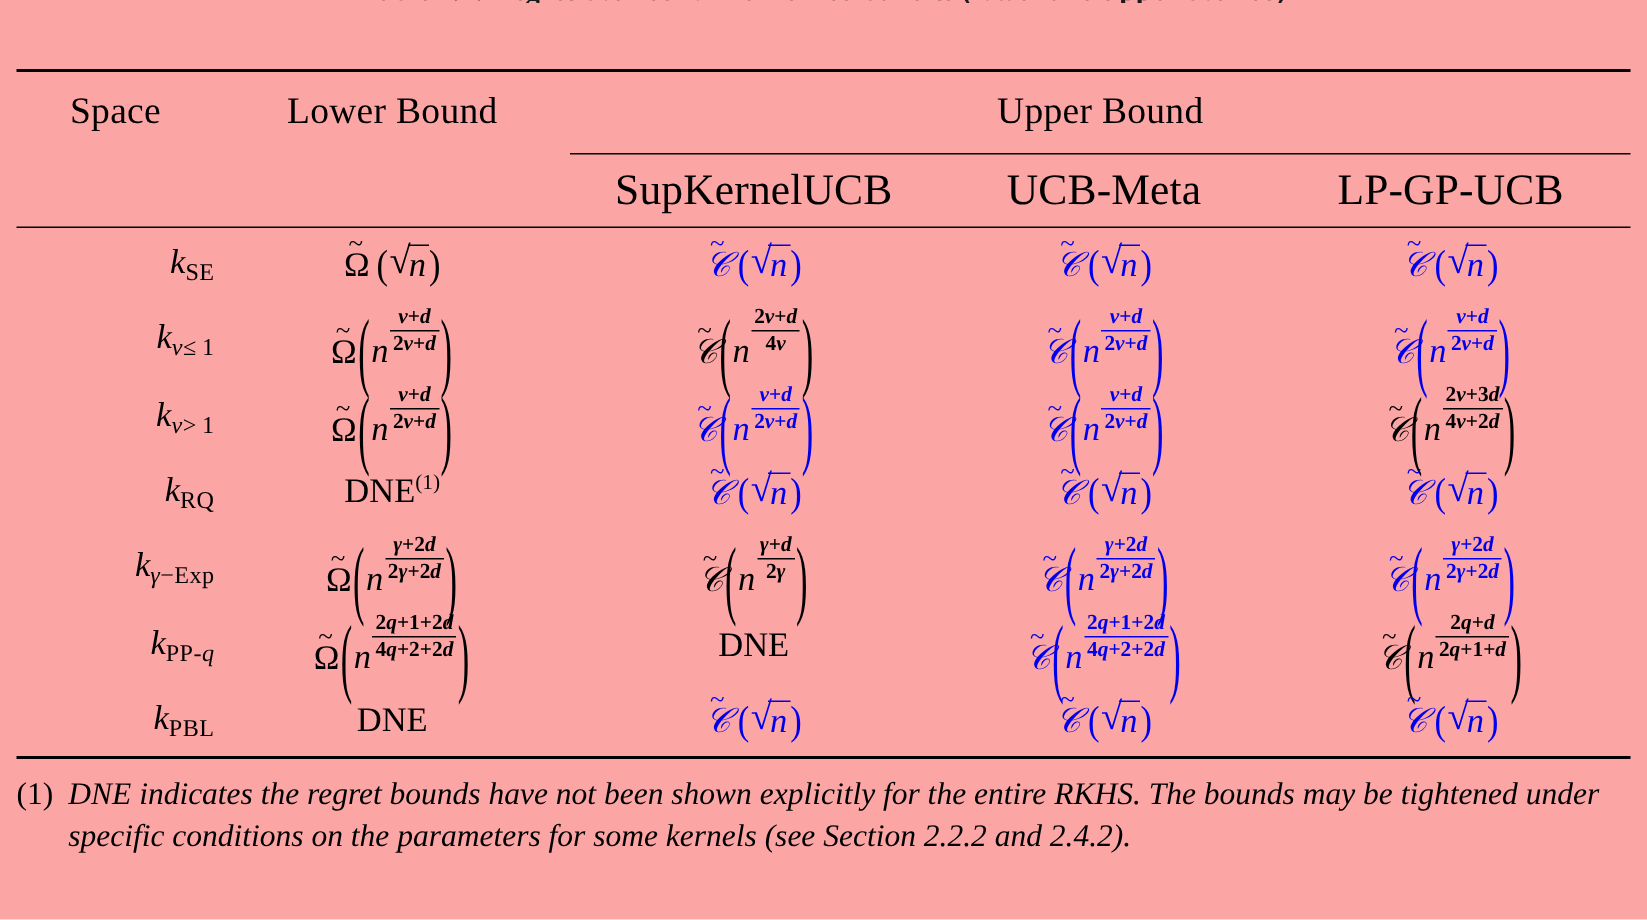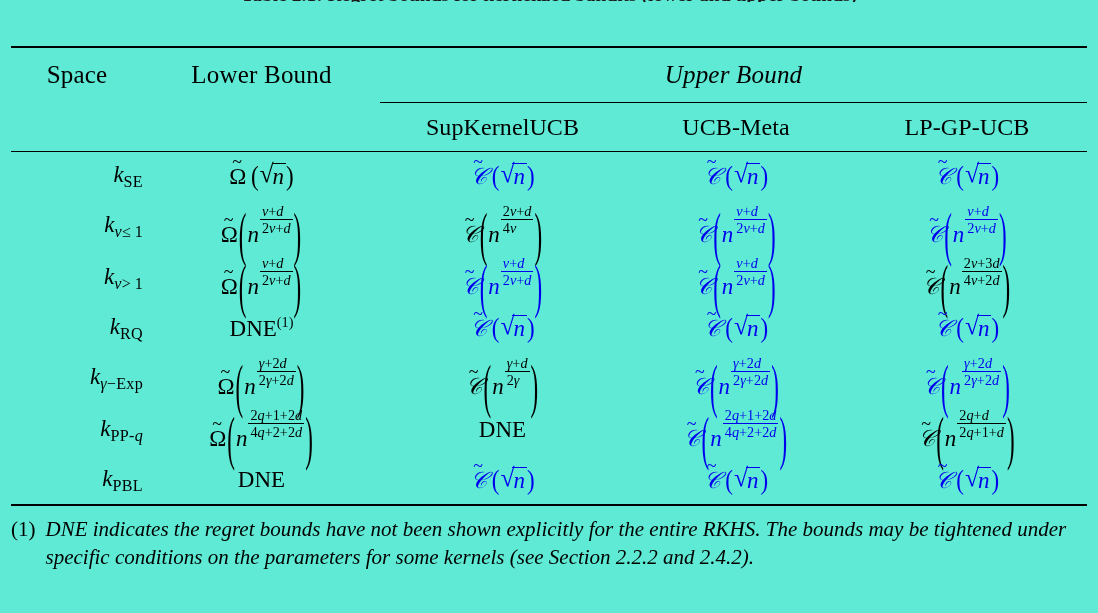--- a/index.html
+++ b/index.html
@@ -12,21 +12,21 @@
     height: 613px;
     font-family: "Liberation Serif", "DejaVu Serif", serif;
     color: #000000;
     overflow: hidden;
   }
 
   .page {
     position: relative;
     width: 1098px;
     height: 613px;
-    background: #5eead4;
+    background: #fca5a5;
   }
 
   
   .caption-sliver {
     position: absolute;
     top: -16px;
     left: 0;
     width: 1098px;
     height: 18px;
     overflow: hidden;
@@ -83,24 +83,23 @@
     font-size: 25px;
     font-weight: bold;
     height: 54px;
     text-align: center;
     letter-spacing: 0.2px;
   }
   .hdr-upper {
     font-size: 25px;
     font-weight: bold;
     text-align: center;
-    font-style: italic;
   }
   .hdr-sub-row td {
-    font-size: 24px;
+    font-size: 29px;
     font-weight: bold;
     height: 48px;
     text-align: center;
     letter-spacing: 0.1px;
   }
 
   
   .body-row td {
     text-align: center;
     height: 48px;
@@ -161,23 +160,24 @@
     transform: scaleY(1.18);
     margin: 0 0px;
     font-style: normal;
   }
 
   
   .powfrac {
     display: inline-block;
     vertical-align: 0.62em;
     font-size: 0.62em;
-    text-align: left;
+    text-align: center;
     line-height: 1.0;
     margin-left: 1px;
+    font-weight: bold;
   }
   .powfrac .num { display: block; padding: 0 2px 1px 2px; }
   .powfrac .den { display: block; padding: 1px 2px 0 2px; border-top: 1px solid currentColor; }
 
   
   .sqrt {
     display: inline-block;
     position: relative;
     padding-left: 0.52em;
     margin-left: 1px;

